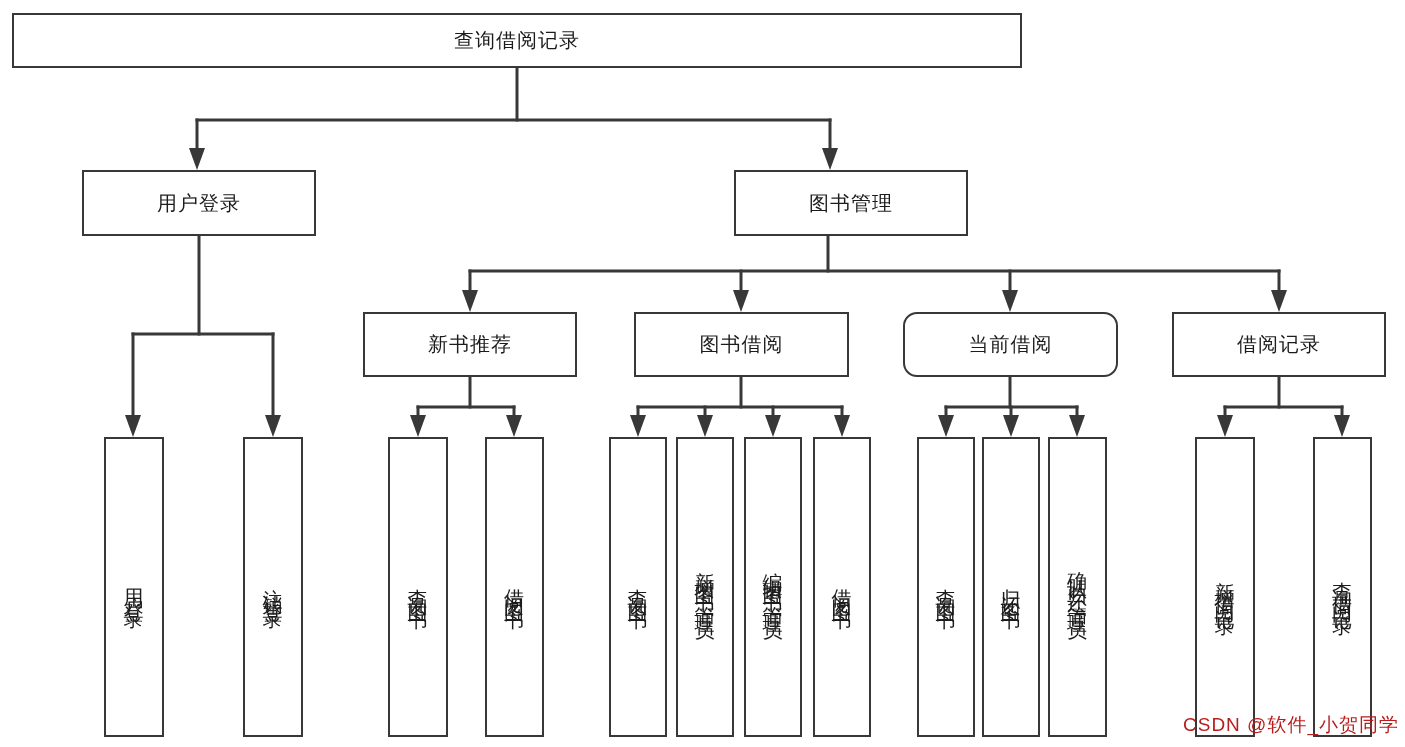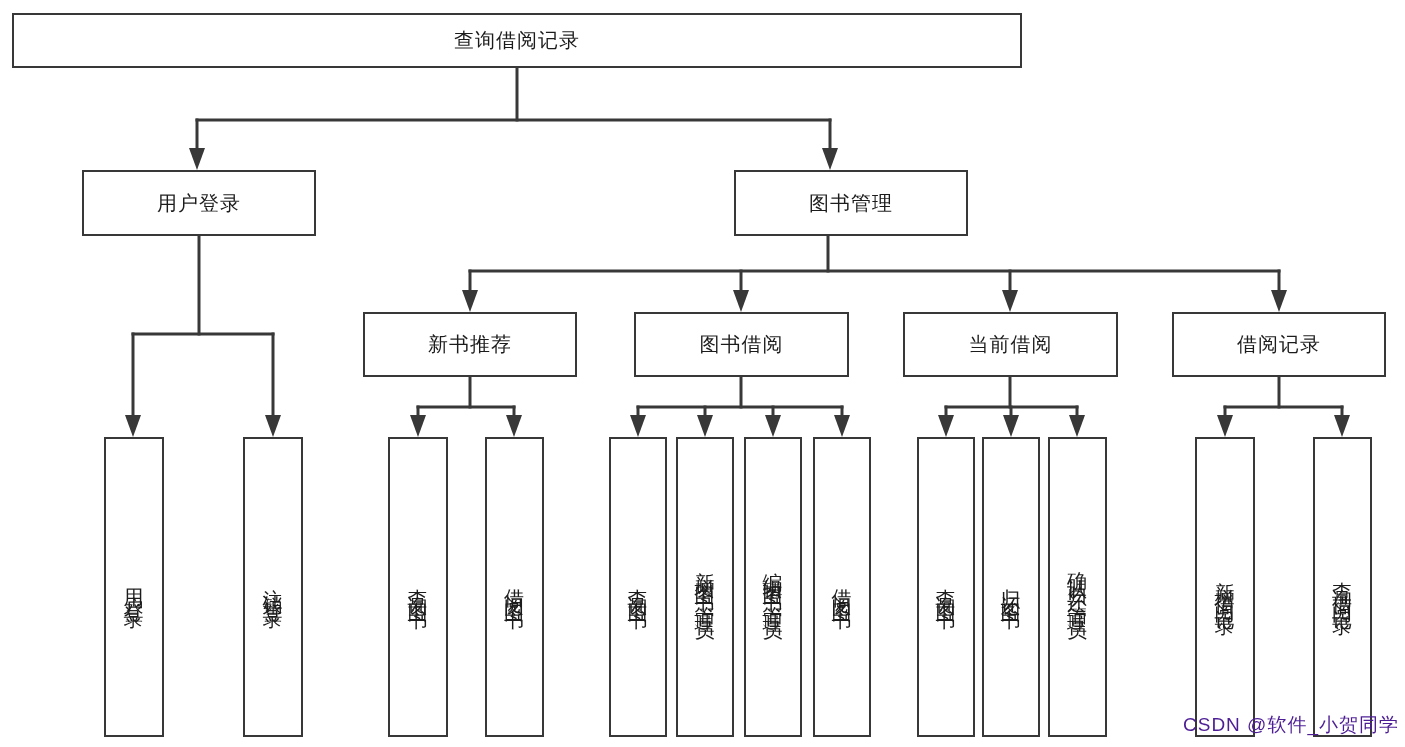--- a/index.html
+++ b/index.html
@@ -35,21 +35,21 @@
     writing-mode: vertical-rl;
     letter-spacing: 7px;
     line-height: 1;
     padding: 14px 0;
   }
   .watermark {
     position: absolute;
     left: 1183px;
     top: 712px;
     font-size: 19px;
-    color: #4c1d95;
+    color: #b91c1c;
     letter-spacing: 1px;
     white-space: nowrap;
     z-index: 3;
   }
 </style>
 </head>
 <body>
 
 <div id="canvas">
 
@@ -132,21 +132,21 @@
   <div class="node" style="left:734px; top:170px; width:234px; height:66px;">
     <span>图书管理</span>
   </div>
 
   <div class="node" style="left:363px; top:312px; width:214px; height:65px;">
     <span>新书推荐</span>
   </div>
   <div class="node" style="left:634px; top:312px; width:215px; height:65px;">
     <span>图书借阅</span>
   </div>
-  <div class="node" style="left:903px; top:312px; width:215px; height:65px;">
+  <div class="node" style="left:903px; top:312px; width:215px; height:65px;border-radius:14px;">
     <span>当前借阅</span>
   </div>
   <div class="node" style="left:1172px; top:312px; width:214px; height:65px;text-align:right;">
     <span>借阅记录</span>
   </div>
 
   <div class="node leaf" style="left:104px; top:437px; width:60px; height:300px;">
     <span>用户登录</span>
   </div>
   <div class="node leaf" style="left:243px; top:437px; width:60px; height:300px;">

